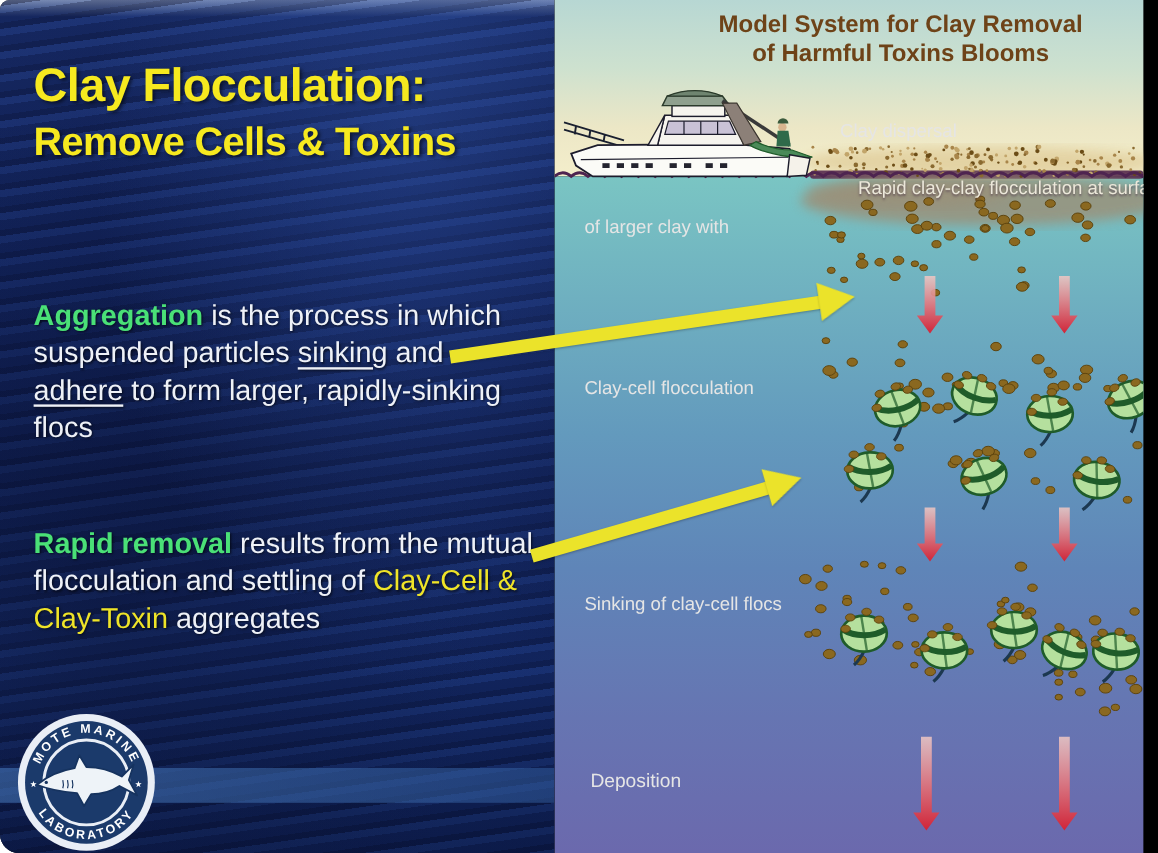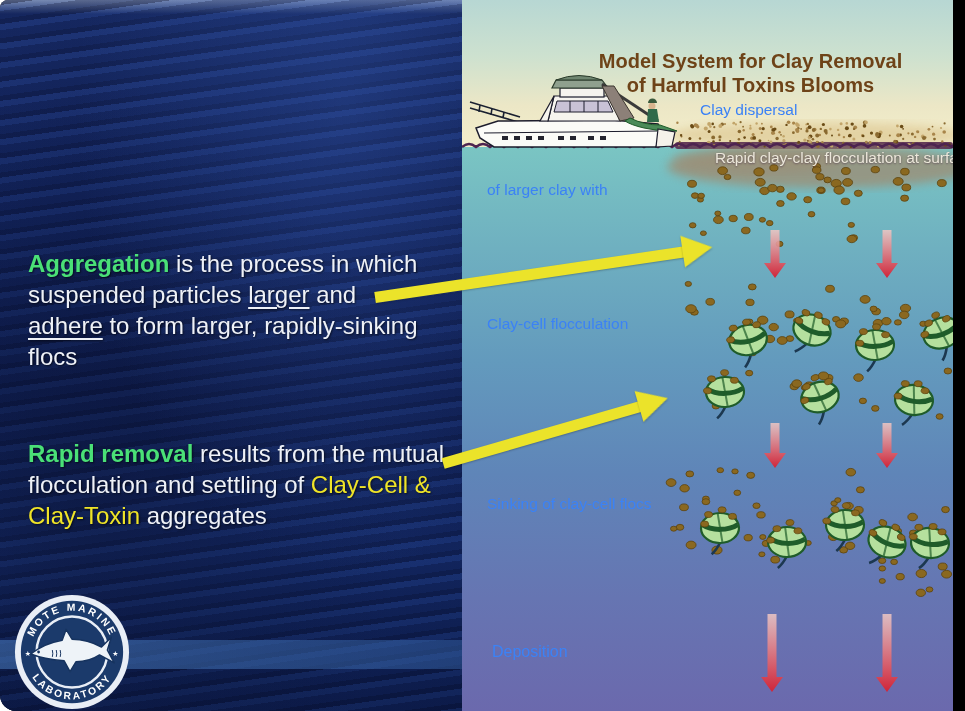--- a/index.html
+++ b/index.html
@@ -32,22 +32,22 @@
   #logo{position:absolute;left:13px;top:593px;width:118px;height:118px;}
 
   
   #right-panel{position:absolute;left:462px;top:0;width:491px;height:711px;overflow:hidden;}
   #sky{position:absolute;left:0;top:0;width:491px;height:147px;
       background:linear-gradient(180deg,#b7d7d3 0%,#cde1cf 38%,#ece7c6 72%,#f4eecb 100%);}
   #water{position:absolute;left:0;top:147px;width:491px;height:564px;
       background:linear-gradient(180deg,#7ac5c3 0%,#6fb0c0 18%,#639abd 38%,#5f85b8 58%,#6675b2 80%,#6b69ad 100%);}
   #decor{position:absolute;left:0;top:0;width:491px;height:711px;}
   .dg-title{position:absolute;left:86px;right:0;top:9px;text-align:center;font-weight:bold;
-      font-size:20px;line-height:24px;color:#6e4318;margin-top:40px;}
-  .lbl{position:absolute;font-size:15.5px;color:#3b82f6;}
+      font-size:20px;line-height:24px;color:#6e4318;}
+  .lbl{position:absolute;font-size:15.5px;color:#e5e5e5;}
   #lbl-dispersal{left:238px;top:101px;}
   #lbl-rapid{left:253px;top:149px;color:#ece8da;white-space:nowrap;
       text-shadow:0 1px 2px rgba(70,45,70,.65);}
   #lbl-formation{left:25px;top:180px;line-height:19px;}
   #lbl-claycell{left:25px;top:315px;}
   #lbl-sinking{left:25px;top:495px;}
   #lbl-deposition{left:30px;top:643px;font-size:16px;}
 
   
   .yarrow{position:absolute;transform-origin:0 50%;z-index:30;height:0;}
@@ -56,22 +56,26 @@
   .yarrow .head{position:absolute;top:-16px;width:0;height:0;
       border-top:16px solid transparent;border-bottom:16px solid transparent;
       border-left:30px solid #ebe32a;filter:drop-shadow(0 1px 1px rgba(0,0,0,.25));}
 </style>
 </head>
 <body>
 
 <div id="stage">
 
   <div id="left-panel">
-
-    <p class="para" id="para1"><span class="lead-green">Aggregation</span><span> is the process in which suspended particles </span><span class="uline">larger</span><span> and </span><span class="uline">adhere</span><span> to form larger, rapidly-sinking flocs</span></p>
+    <h1 class="slide-title">
+      <span class="t1">Clay Flocculation:</span>
+      <span class="t2">Remove Cells &amp; Toxins</span>
+    </h1>
+
+    <p class="para" id="para1"><span class="lead-green">Aggregation</span><span> is the process in which suspended particles </span><span class="uline">sinking</span><span> and </span><span class="uline">adhere</span><span> to form larger, rapidly-sinking flocs</span></p>
 
     <p class="para" id="para2"><span class="lead-green">Rapid removal</span><span> results from the mutual flocculation and settling of </span><span class="hl-yellow">Clay-Cell &amp; Clay-Toxin</span><span> aggregates</span></p>
 
     <div id="coop-band"></div>
 
     <svg id="logo" viewBox="0 0 120 120">
       <circle cx="60" cy="60" r="58" fill="#e9eef6"></circle>
       <circle cx="60" cy="60" r="52" fill="#1b3a6b"></circle>
       <circle cx="60" cy="60" r="36" fill="none" stroke="#e9eef6" stroke-width="2.5"></circle>
       <defs>

